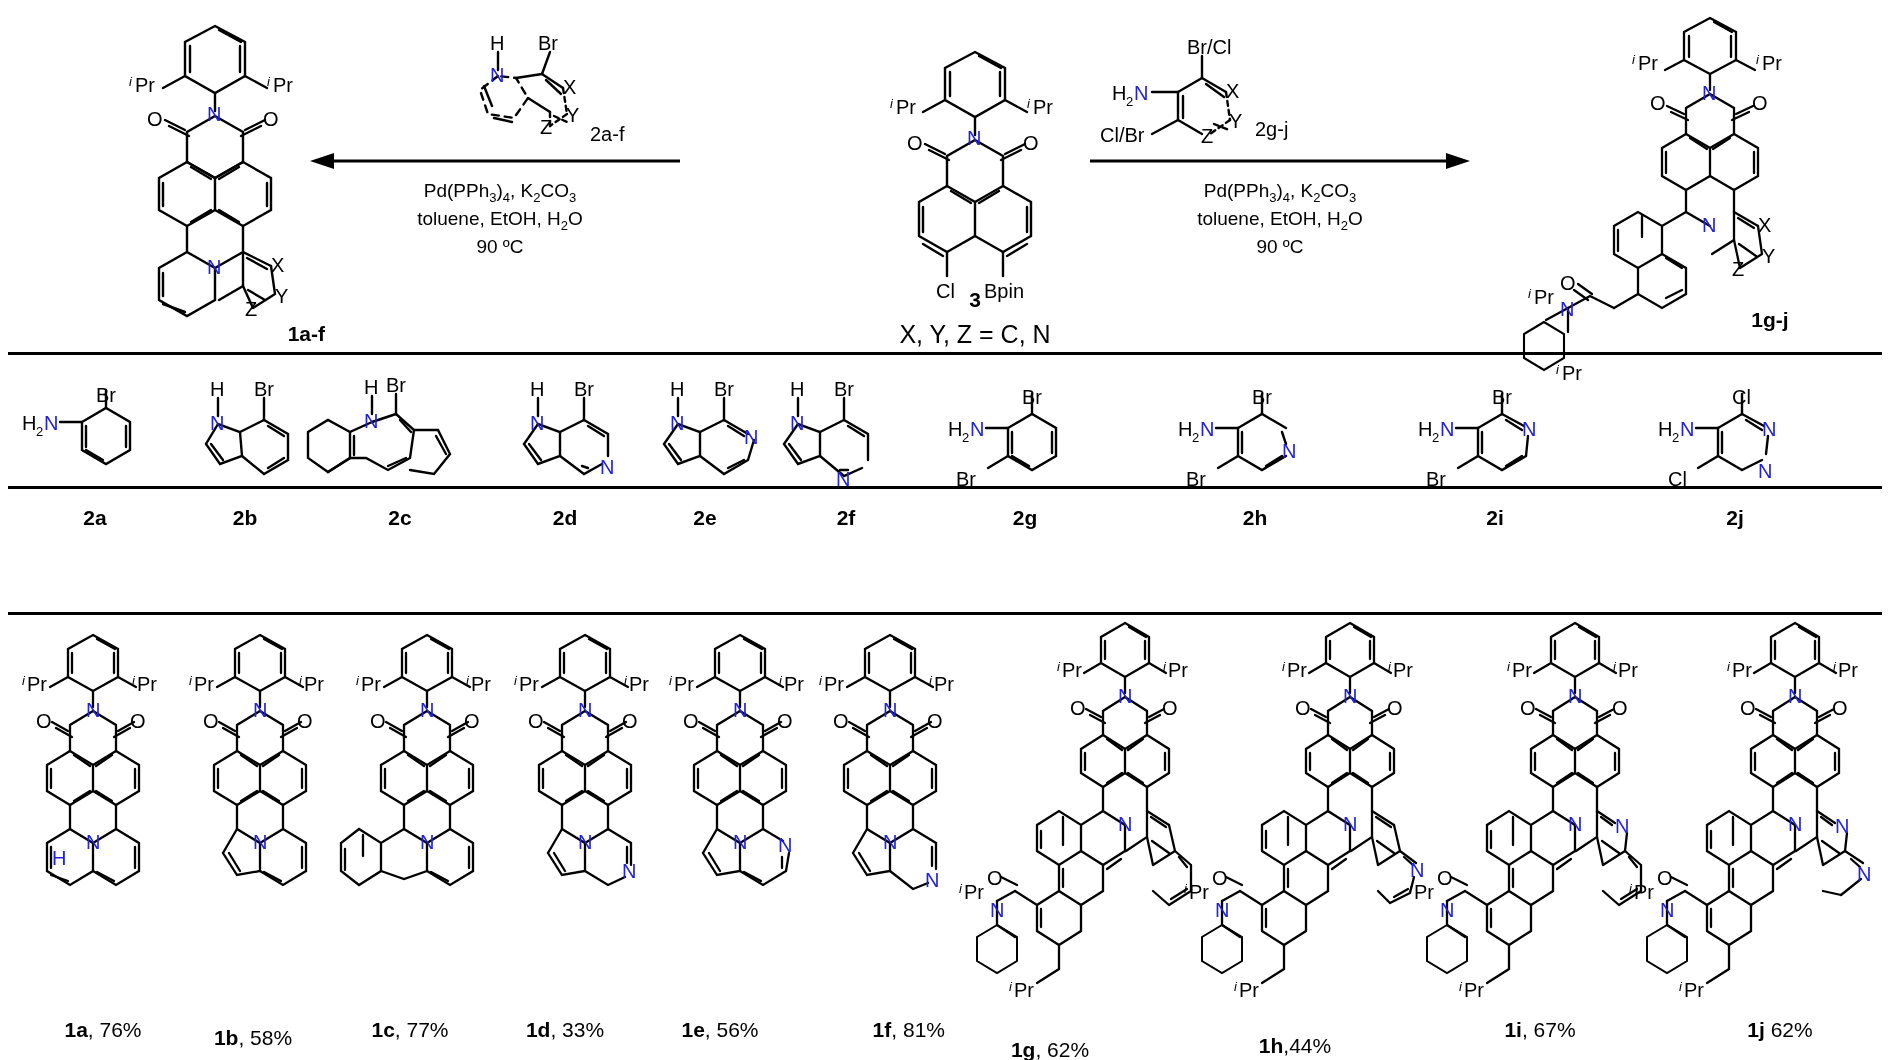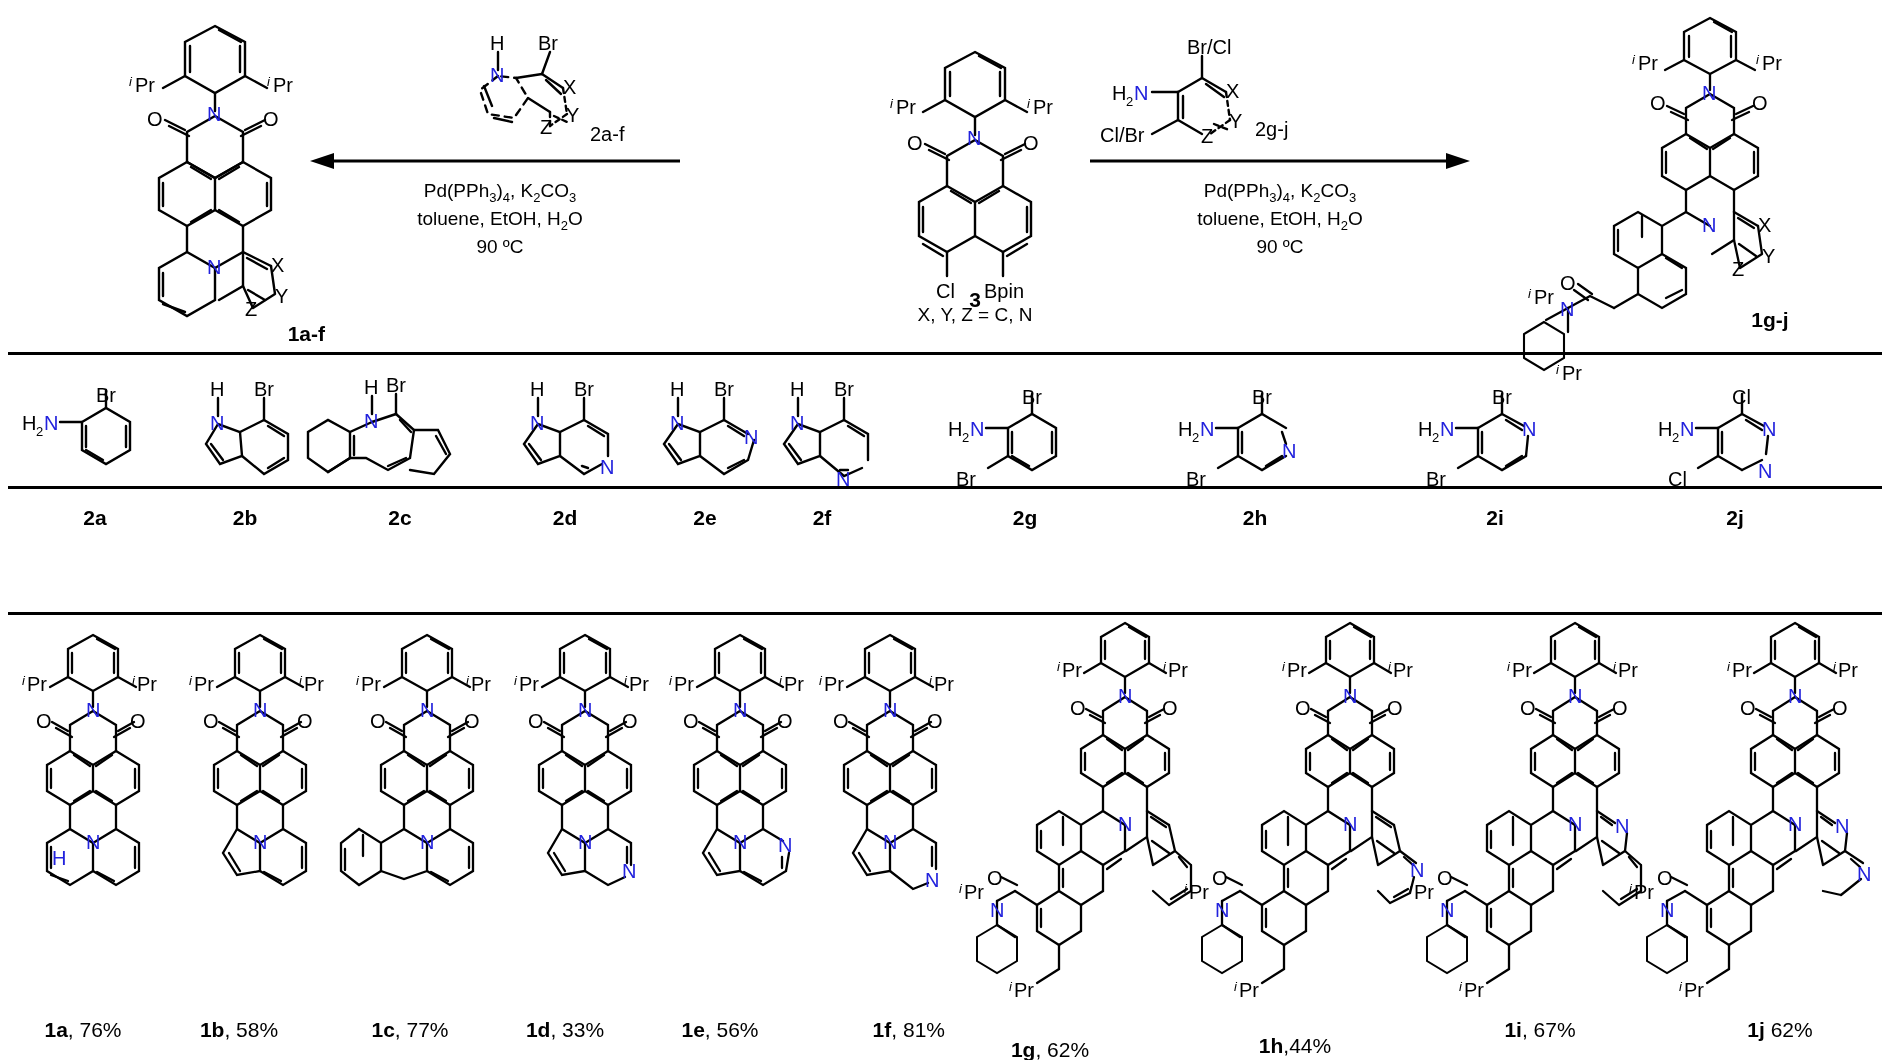--- a/index.html
+++ b/index.html
@@ -149,21 +149,21 @@
   <text class="atom" x="163" y="110">O</text>
   <text class="atom" x="76" y="258">Cl</text>
   <text class="atom" x="124" y="258">Bpin</text>
   <text class="atomsm ital" x="30" y="68">i</text>
   <text class="atom" x="36" y="74">Pr</text>
   <text class="atomsm ital" x="167" y="68">i</text>
   <text class="atom" x="173" y="74">Pr</text>
 </svg>
 </div>
 <div class="abs caption" style="left:860px;top:288px;width:230px;">3</div>
-<div class="abs caption capnorm" style="left:830px;top:304px;width:290px;font-size:19px;">X, Y, Z = C, N</div>
+<div class="abs caption capnorm" style="left:830px;top:320px;width:290px;font-size:25px;">X, Y, Z = C, N</div>
 
 <div class="abs" style="left:1090px;top:40px;">
 <svg width="230" height="120" viewBox="0 0 230 120">
   <g fill="none" stroke="#000" stroke-width="2.4" stroke-linecap="round">
     <path d="M88,52 L62,52"></path>
     <path d="M88,52 L112,38"></path>
     <path d="M112,38 L112,16"></path>
     <path d="M112,38 L136,52"></path>
     <path d="M116,44 L134,57"></path>
     <path d="M88,52 L88,80"></path>
@@ -375,21 +375,21 @@
       <path d="M98,40 L114,50"></path>
       <path d="M112,82 L94,90 L70,70"></path>
       <path d="M98,84 L90,84"></path>
     </g>
     <text class="atom" x="40" y="10">H</text>
     <text class="atom atomN" x="40" y="44">N</text>
     <text class="atom" x="84" y="10">Br</text>
     <text class="atom atomN" x="86" y="100">N</text>
   </svg>
   </div>
-  <div class="abs caption" style="left:732px;top:128px;width:160px;">2f</div>
+  <div class="abs caption" style="left:756px;top:128px;width:160px;">2f</div>
 
   <div class="abs" style="left:930px;top:8px;">
   <svg width="170" height="110" viewBox="0 0 170 110">
     <g fill="none" stroke="#000" stroke-width="2.4" stroke-linecap="round">
       <path d="M68,42 L46,42"></path>
       <polygon points="68,42 92,28 116,42 116,70 92,84 68,70"></polygon>
       <path d="M92,28 L92,8"></path>
       <path d="M68,70 L48,82"></path>
       <path d="M72,46 L72,67 M112,46 L112,67 M89,80 L72,70"></path>
     </g>
@@ -947,24 +947,24 @@
     <text class="atomsm ital" x="-26" y="288">i</text>
     <text class="atom" x="-21" y="294">Pr</text>
     <text class="atomsm ital" x="24" y="386">i</text>
     <text class="atom" x="29" y="392">Pr</text>
   </svg>
   </div>
 
 </div>
 
 <div class="abs" style="left:0;top:1018px;width:1890px;height:34px;">
-  <div class="abs caption" style="left:8px;width:150px;">
+  <div class="abs caption" style="left:28px;width:150px;">
     <span>1a</span><span class="capnorm">, </span><span class="capnorm">76%</span>
   </div>
-  <div class="abs caption" style="left:164px;width:150px;">
+  <div class="abs caption" style="left:178px;width:150px;margin-top:8px;">
     <span>1b</span><span class="capnorm">, </span><span class="capnorm">58%</span>
   </div>
   <div class="abs caption" style="left:335px;width:150px;">
     <span>1c</span><span class="capnorm">, </span><span class="capnorm">77%</span>
   </div>
   <div class="abs caption" style="left:490px;width:150px;">
     <span>1d</span><span class="capnorm">, </span><span class="capnorm">33%</span>
   </div>
   <div class="abs caption" style="left:645px;width:150px;">
     <span>1e</span><span class="capnorm">, </span><span class="capnorm">56%</span>

